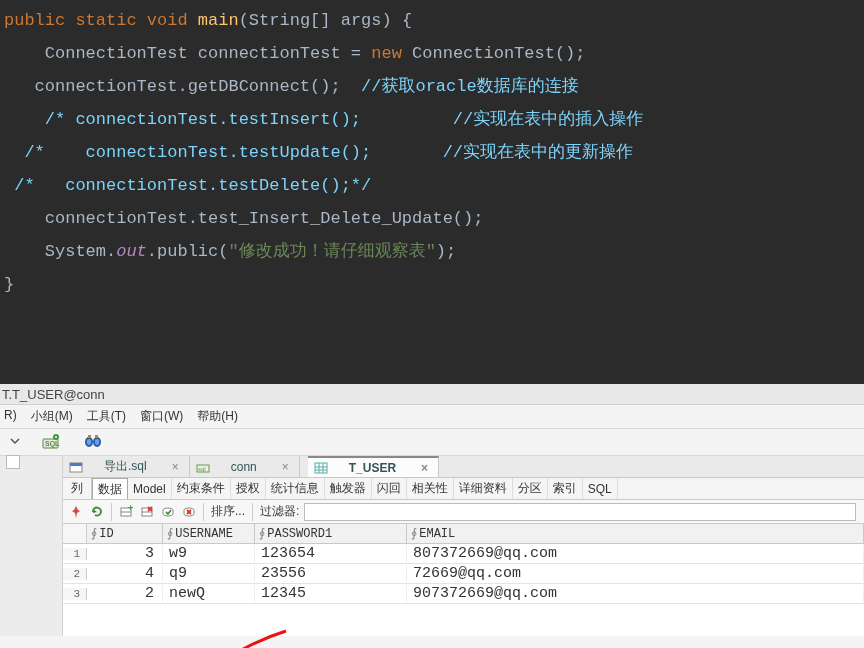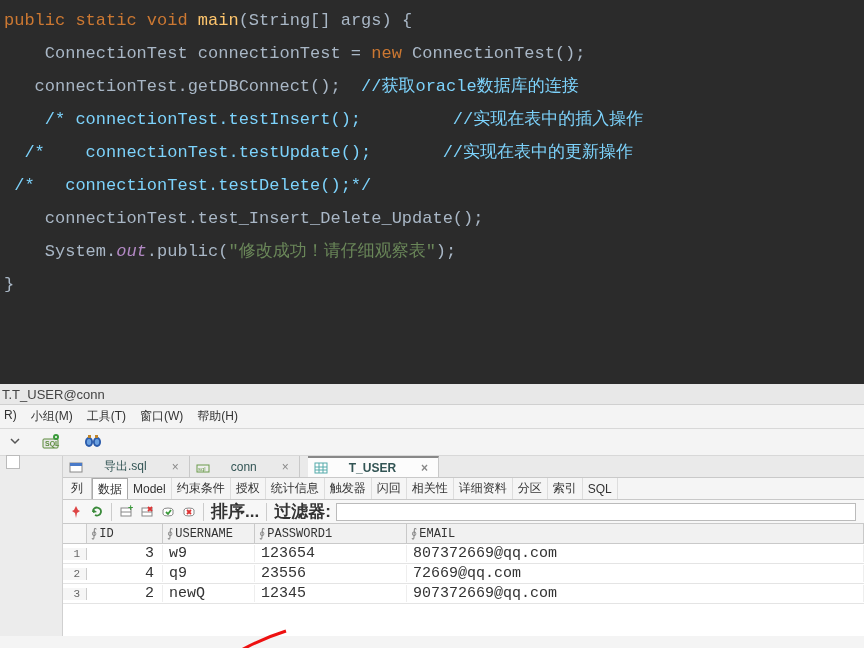--- a/index.html
+++ b/index.html
@@ -33,21 +33,21 @@
   .ft-ico { width:14px; height:12px; display:inline-flex; align-items:center; justify-content:center; }
 
   .sub-tabs { display:flex; align-items:center; height:22px; background:#f5f5f5; border-bottom:1px solid #c9c9c9; font-size:12px; }
   .sub-tab { padding:0 5px; height:100%; display:flex; align-items:center; border-right:1px solid #ddd; cursor:default; }
   .sub-tab.sel { background:#fff; border:1px solid #aaa; border-bottom:none; }
   .sub-first { border-right:1px solid #c9c9c9; padding:0 8px; display:flex; align-items:center; height:100%; }
 
   .filter-row { display:flex; align-items:center; height:24px; background:#f7f7f7; border-bottom:1px solid #c9c9c9; padding-left:4px; gap:3px; }
   .fr-ico { width:18px; height:18px; display:inline-flex; align-items:center; justify-content:center; }
   .fr-sep { width:1px; height:18px; background:#ccc; margin:0 2px; }
-  .fr-label { font-size:17px; padding:0 2px;font-weight:bold; }
+  .fr-label { font-size:12px; padding:0 2px; }
   .fr-input { flex:1; height:18px; border:1px solid #bbb; background:#fff; margin-right:8px; }
 
   .grid { font-family:Consolas,'Courier New',monospace; }
   .grid-head { display:flex; height:20px; background:#f1f1f1; border-bottom:1px solid #c9c9c9; font-size:12px; }
   .gh { border-right:1px solid #c9c9c9; display:flex; align-items:center; gap:2px; padding-left:4px; color:#333; }
   .gh .rh-ico { opacity:0.6; }
   .grid-body { }
   .gr { display:flex; height:20px; border-bottom:1px solid #e4e4e4; align-items:center; font-size:15px; }
   .gc { border-right:1px solid #eee; padding-left:6px; overflow:hidden; white-space:nowrap; }
   .gc-row { width:24px; text-align:right; padding-right:6px; font-size:11px; color:#666; background:#f6f6f6; border-right:1px solid #ccc; }

